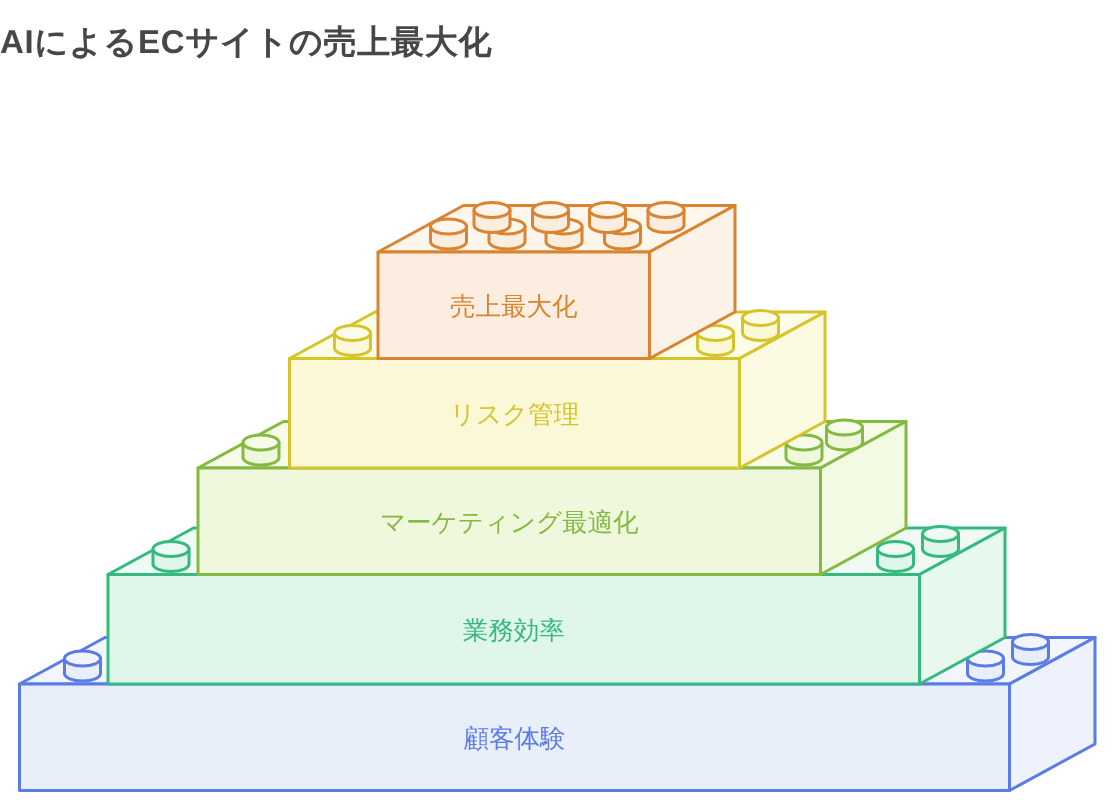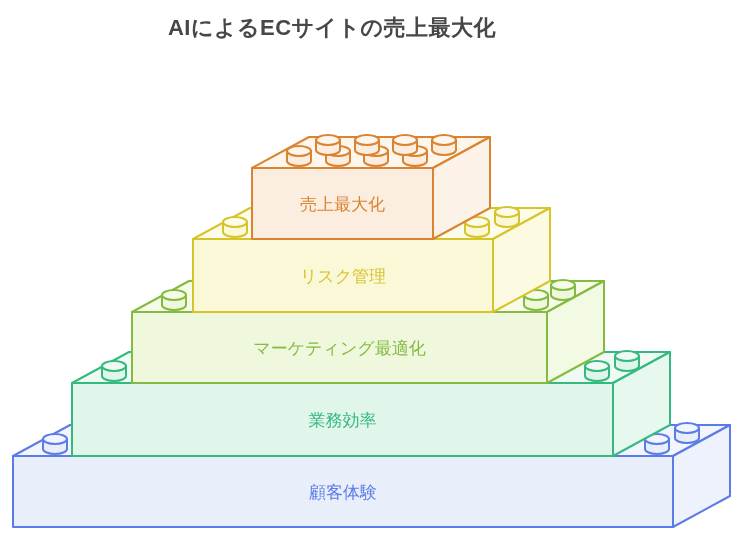--- a/index.html
+++ b/index.html
@@ -12,21 +12,20 @@
     height: 541px;
     position: relative;
     overflow: hidden;
     font-family: "Liberation Sans", sans-serif;
   }
   .title {
     position: absolute;
     top: 13px;
     left: 0;
     width: 664px;
-    text-align: center;
     font-size: 22px;
     font-weight: bold;
     letter-spacing: 0.5px;
     color: #4b4b4b;
   }
   #diagram-svg {
     position: absolute;
     top: 0;
     left: 0;
   }

